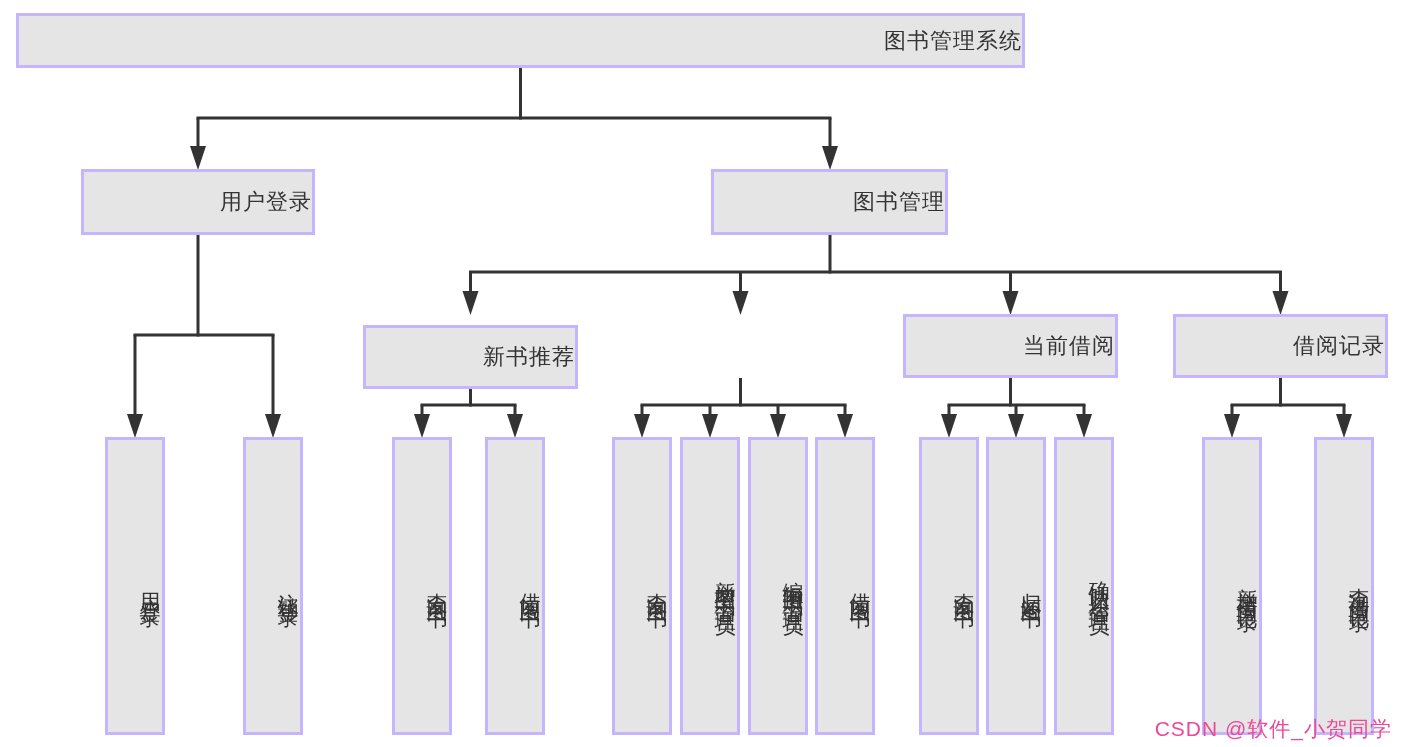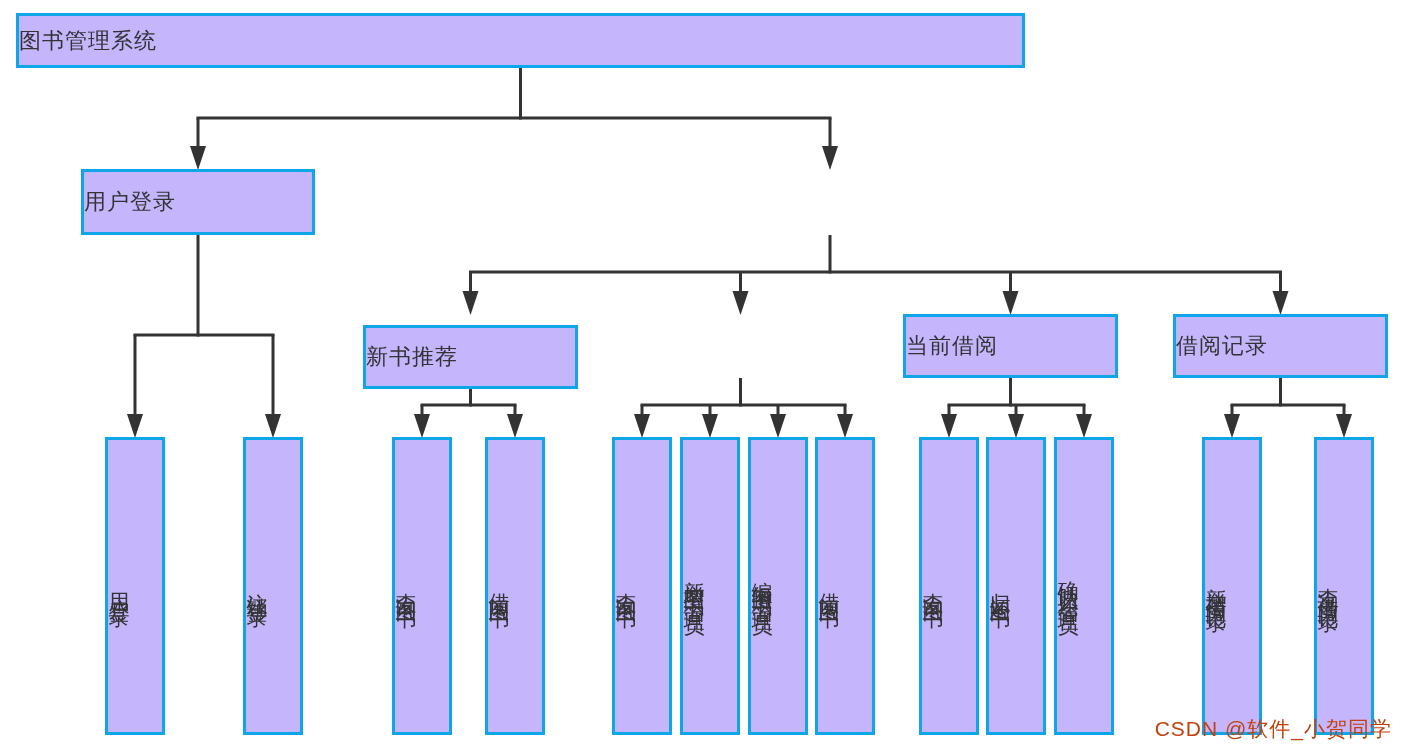--- a/index.html
+++ b/index.html
@@ -17,26 +17,26 @@
   }
   .connectors {
     position: absolute;
     left: 0;
     top: 0;
     pointer-events: none;
   }
   .node {
     position: absolute;
     box-sizing: border-box;
-    background: #c4b5fd;
-    border: 3px solid #0ea5e9;
+    background: #e5e5e5;
+    border: 3px solid #c4b5fd;
     color: #333333;
     display: flex;
     align-items: center;
-    justify-content: flex-start;
+    justify-content: flex-end;
     z-index: 2;
   }
   .node.hbox { font-size: 22px; letter-spacing: 1px; }
   .node.root-box { font-size: 22px; }
   .node.leaf {
     width: 60px;
     top: 437px;
     height: 298px;
     font-size: 21px;
   }
@@ -45,21 +45,21 @@
     text-orientation: mixed;
     letter-spacing: 5px;
     line-height: 1.1;
     white-space: nowrap;
   }
   .watermark {
     position: absolute;
     right: 13px;
     bottom: 4px;
     font-size: 21px;
-    color: #c2410c;
+    color: #ec4899;
     letter-spacing: 1px;
     z-index: 5;
     white-space: nowrap;
   }
 </style>
 </head>
 <body>
 
 <div class="canvas">
 
@@ -137,20 +137,23 @@
     </g>
   </svg>
 
   <div class="node hbox root-box" style="left:16px; top:13px; width:1009px; height:55px;">
     <span>图书管理系统</span>
   </div>
 
   <div class="node hbox" style="left:81px; top:169px; width:234px; height:66px;">
     <span>用户登录</span>
   </div>
+  <div class="node hbox" style="left:711px; top:169px; width:237px; height:66px;">
+    <span>图书管理</span>
+  </div>
 
   <div class="node hbox" style="left:363px; top:325px; width:215px; height:64px;">
     <span>新书推荐</span>
   </div>
   <div class="node hbox" style="left:1173px; top:314px; width:215px; height:64px;">
     <span>借阅记录</span>
   </div>
   <div class="node hbox" style="left:903px; top:314px; width:215px; height:64px;">
     <span>当前借阅</span>
   </div>

